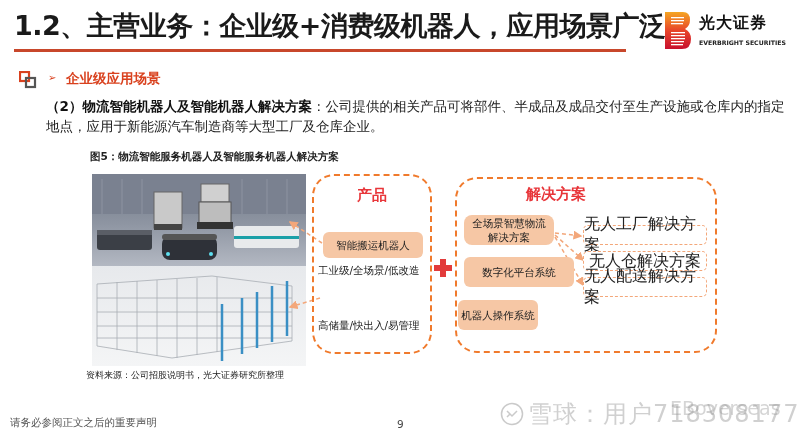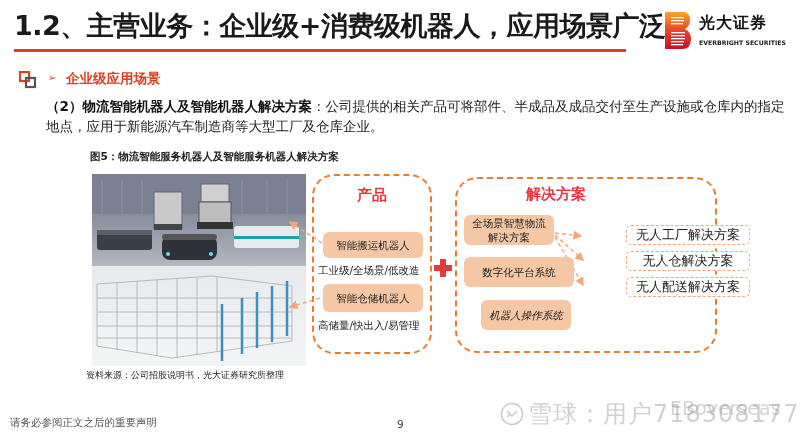--- a/index.html
+++ b/index.html
@@ -28,21 +28,21 @@
   .photo-bottom { position: absolute; left: 0; top: 92px; width: 214px; height: 100px; background: linear-gradient(#e7e9ec, #f4f5f6); }
 
   .panel { position: absolute; border: 2px dashed #f07a2c; border-radius: 22px; }
   .panel-products { left: 312px; top: 174px; width: 120px; height: 180px; }
   .panel-solutions { left: 455px; top: 177px; width: 262px; height: 176px; }
   .panel-title { position: absolute; width: 100%; text-align: center; font-size: 15px; font-weight: bold; color: #e8363a; }
 
   .pill { position: absolute; background: #f6c7a5; border-radius: 6px; font-size: 10.5px; color: #222; text-align: center; display: flex; align-items: center; justify-content: center; line-height: 14px; }
   .sub-text { position: absolute; font-size: 10.5px; color: #222; white-space: nowrap; }
 
-  .dash-box { position: absolute; border: 1.5px dashed #f3a77a; border-radius: 5px; background: #fff; font-size: 13px; color: #222; display: flex; align-items: center; justify-content: center; margin-left: 43px; }
+  .dash-box { position: absolute; border: 1.5px dashed #f3a77a; border-radius: 5px; background: #fff; font-size: 16px; color: #222; display: flex; align-items: center; justify-content: center; }
 
   .plus { position: absolute; left: 433px; top: 258px; width: 20px; height: 20px; }
 
   .source { position: absolute; left: 86px; top: 369px; font-size: 9px; color: #222; white-space: nowrap; }
   .footer-note { position: absolute; left: 10px; top: 416px; font-size: 10.5px; color: #555; white-space: nowrap; }
   .page-num { position: absolute; left: 397px; top: 418px; font-size: 10.5px; color: #444; }
 
   .watermark { position: absolute; left: 500px; top: 398px; font-size: 24px; color: rgba(150,150,150,0.45); white-space: nowrap; letter-spacing: 1px; }
   .watermark2 { position: absolute; left: 670px; top: 397px; font-size: 19px; color: rgba(150,150,150,0.4); white-space: nowrap; }
   .wm-logo { position: absolute; left: 500px; top: 402px; width: 24px; height: 24px; }
@@ -154,34 +154,33 @@
   <line x1="320" y1="298" x2="290" y2="307" stroke="#f3a77a" stroke-width="1.5" stroke-dasharray="4,3" marker-end="url(#ah)"></line>
   <line x1="555" y1="233" x2="581" y2="236" stroke="#f3a77a" stroke-width="1.5" stroke-dasharray="4,3" marker-end="url(#ah)"></line>
   <line x1="555" y1="235" x2="583" y2="260" stroke="#f3a77a" stroke-width="1.5" stroke-dasharray="4,3" marker-end="url(#ah)"></line>
   <line x1="555" y1="237" x2="583" y2="285" stroke="#f3a77a" stroke-width="1.5" stroke-dasharray="4,3" marker-end="url(#ah)"></line>
 </svg>
 
 <div class="panel panel-products">
   <div class="panel-title" style="top:10px;">产品</div>
   <div class="pill" style="left:9px; top:56px; width:100px; height:26px;">智能搬运机器人</div>
   <div class="sub-text" style="left:4px; top:88px;">工业级/全场景/低改造</div>
-  <div class="pill" style="left:9px; top:108px; width:100px; height:28px;">智能仓储机器人</div>
   <div class="sub-text" style="left:4px; top:143px;">高储量/快出入/易管理</div>
 </div>
 
 <svg class="plus" viewBox="0 0 20 20">
   <rect x="7" y="1" width="6" height="18" fill="#e23b3b"></rect>
   <rect x="1" y="7" width="18" height="6" fill="#e23b3b"></rect>
 </svg>
 
 <div class="panel panel-solutions">
   <div class="panel-title" style="top:6px; left:-30px;">解决方案</div>
-  <div class="pill" style="left:7px; top:36px; width:90px; height:30px; padding:0 4px;">全场景智慧物流解决方案</div>
+  <div class="pill" style="left:7px; top:36px; width:90px; height:30px; padding:0 4px;border-radius:8px;">全场景智慧物流解决方案</div>
   <div class="pill" style="left:7px; top:78px; width:110px; height:30px;">数字化平台系统</div>
-  <div class="pill" style="left:24px; top:121px; width:90px; height:30px;font-style:italic;">机器人操作系统</div>
+  <div class="pill" style="left:1px; top:121px; width:80px; height:30px;">机器人操作系统</div>
   <div class="dash-box" style="left:126px; top:46px; width:124px; height:20px;">无人工厂解决方案</div>
   <div class="dash-box" style="left:126px; top:72px; width:124px; height:20px;text-align:right;">无人仓解决方案</div>
   <div class="dash-box" style="left:126px; top:98px; width:124px; height:20px;">无人配送解决方案</div>
 </div>
 
 <div class="source">资料来源：公司招股说明书，光大证券研究所整理</div>
 <div class="footer-note">请务必参阅正文之后的重要声明</div>
 <div class="page-num">9</div>
 
 <svg class="wm-logo" viewBox="0 0 24 24">

